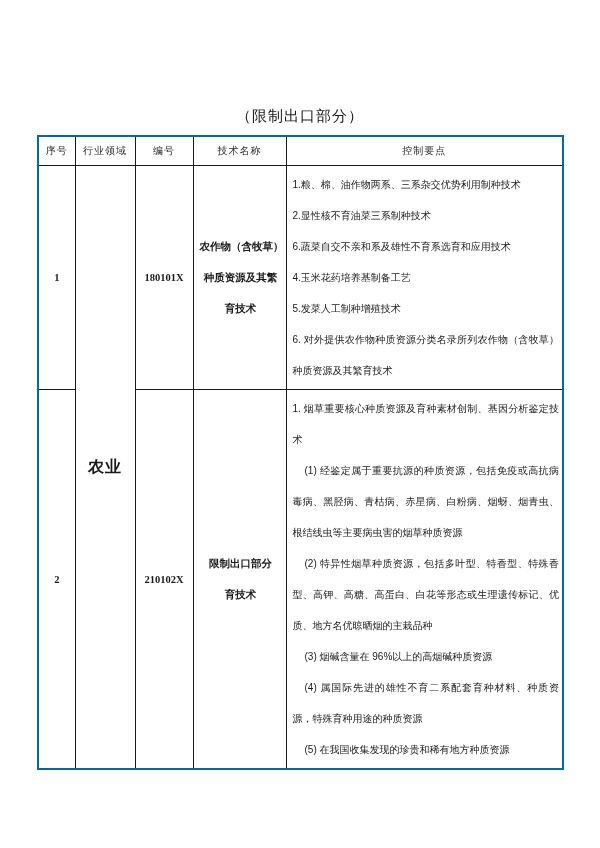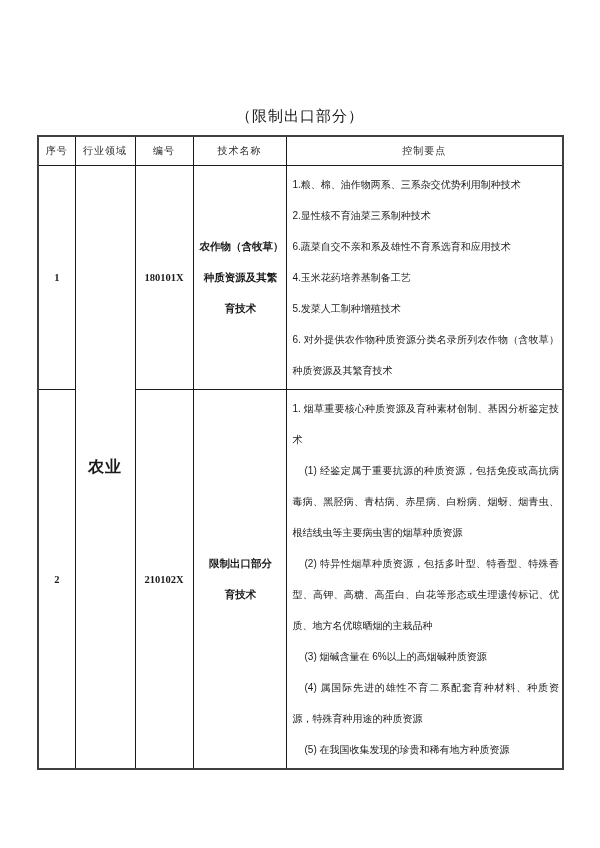--- a/index.html
+++ b/index.html
@@ -21,21 +21,21 @@
     text-align: center;
     font-size: 15px;
     letter-spacing: 1px;
     color: #1a1a1a;
   }
   table.main {
     border-collapse: collapse;
     table-layout: fixed;
     width: 525px;
     margin: 9px 0 0 37px;
-    border: 2px solid #404040;
+    border: 2px solid #0369a1;
   }
   table.main th,
   table.main td {
     border: 1px solid #1a1a1a;
     vertical-align: middle;
     overflow: hidden;
   }
   thead th {
     height: 26px;
     font-weight: normal;
@@ -128,21 +128,21 @@
         <td class="center serif">2</td>
         <td class="center serif">210102X</td>
         <td class="techname">
           <div>限制出口部分</div>
           <div>育技术</div>
         </td>
         <td class="controls">
           <p class="cp">1. 烟草重要核心种质资源及育种素材创制、基因分析鉴定技术</p>
           <p class="cp sub">(1) 经鉴定属于重要抗源的种质资源，包括免疫或高抗病毒病、黑胫病、青枯病、赤星病、白粉病、烟蚜、烟青虫、根结线虫等主要病虫害的烟草种质资源</p>
           <p class="cp sub">(2) 特异性烟草种质资源，包括多叶型、特香型、特殊香型、高钾、高糖、高蛋白、白花等形态或生理遗传标记、优质、地方名优晾晒烟的主栽品种</p>
-          <p class="cp sub">(3) 烟碱含量在 6%以上的高烟碱种质资源</p>
+          <p class="cp sub">(3) 烟碱含量在 96%以上的高烟碱种质资源</p>
           <p class="cp sub">(4) 属国际先进的雄性不育二系配套育种材料、种质资源，特殊育种用途的种质资源</p>
           <p class="cp sub">(5) 在我国收集发现的珍贵和稀有地方种质资源</p>
         </td>
       </tr>
     </tbody>
   </table>
 
 </div>
 
 </body></html>

